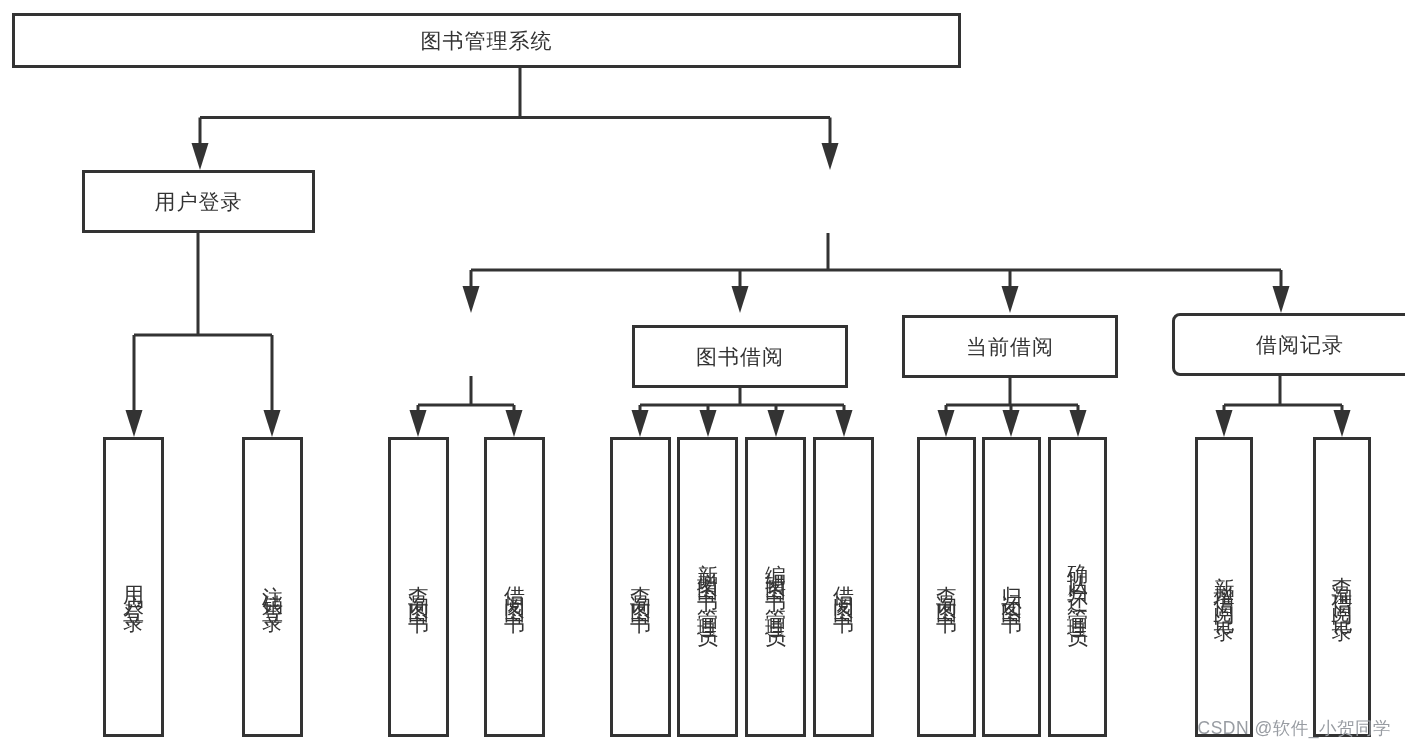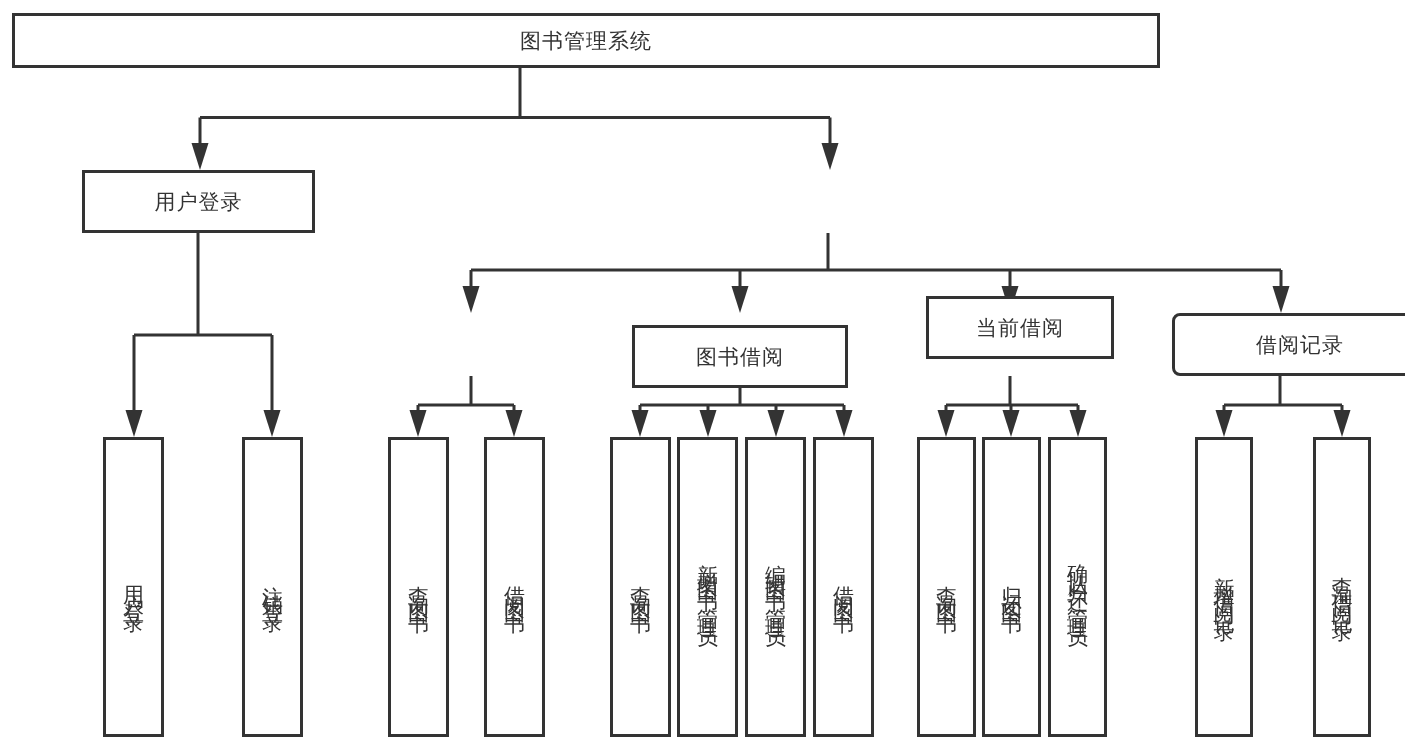--- a/index.html
+++ b/index.html
@@ -86,40 +86,41 @@
       <polygon points="1078,437 1069.5,410 1086.5,410"></polygon>
     </g>
 
     <g>
       <path d="M1280 376 V405 M1224 405 H1342 M1224 405 V412 M1342 405 V412"></path>
       <polygon points="1224,437 1215.5,410 1232.5,410"></polygon>
       <polygon points="1342,437 1333.5,410 1350.5,410"></polygon>
     </g>
   </svg>
 
-  <div class="box" style="left:12px;top:13px;width:1148px;height:55px;">图书管理系统</div>
+  <div class="box" style="left:12px;top:13px;width:949px;height:55px;">图书管理系统</div>
 
   <div class="box" style="left:82px;top:170px;width:233px;height:63px;">用户登录</div>
 
   <div class="box" style="left:632px;top:313px;width:216px;height:63px;margin-top:12px;">图书借阅</div>
-  <div class="box" style="left:902px;top:296px;width:188px;height:63px;margin-left:24px;">当前借阅</div>
+  <div class="box" style="left:902px;top:315px;width:216px;height:63px;">当前借阅</div>
   <div class="box" style="left:1172px;top:313px;width:256px;height:63px;border-radius:8px;">借阅记录</div>
 
   <div class="box v" style="left:103px;top:437px;width:61px;height:300px;">用户登录</div>
   <div class="box v" style="left:242px;top:437px;width:61px;height:300px;">注销登录</div>
 
   <div class="box v" style="left:388px;top:437px;width:61px;height:300px;">查询图书</div>
   <div class="box v" style="left:484px;top:437px;width:61px;height:300px;">借阅图书</div>
 
   <div class="box v" style="left:610px;top:437px;width:61px;height:300px;">查询图书</div>
   <div class="box v" style="left:677px;top:437px;width:61px;height:300px;">新增图书（管理员）</div>
   <div class="box v" style="left:745px;top:437px;width:61px;height:300px;">编辑图书（管理员）</div>
   <div class="box v" style="left:813px;top:437px;width:61px;height:300px;">借阅图书</div>
 
   <div class="box v" style="left:917px;top:437px;width:59px;height:300px;">查询图书</div>
   <div class="box v" style="left:982px;top:437px;width:59px;height:300px;">归还图书</div>
   <div class="box v" style="left:1048px;top:437px;width:59px;height:300px;">确认归还（管理员）</div>
 
   <div class="box v" style="left:1195px;top:437px;width:58px;height:300px;">新增借阅记录</div>
   <div class="box v" style="left:1313px;top:437px;width:58px;height:300px;">查询借阅记录</div>
 
+  <div class="watermark">CSDN @软件_小贺同学</div>
 
 </div>
 
 </body></html>

